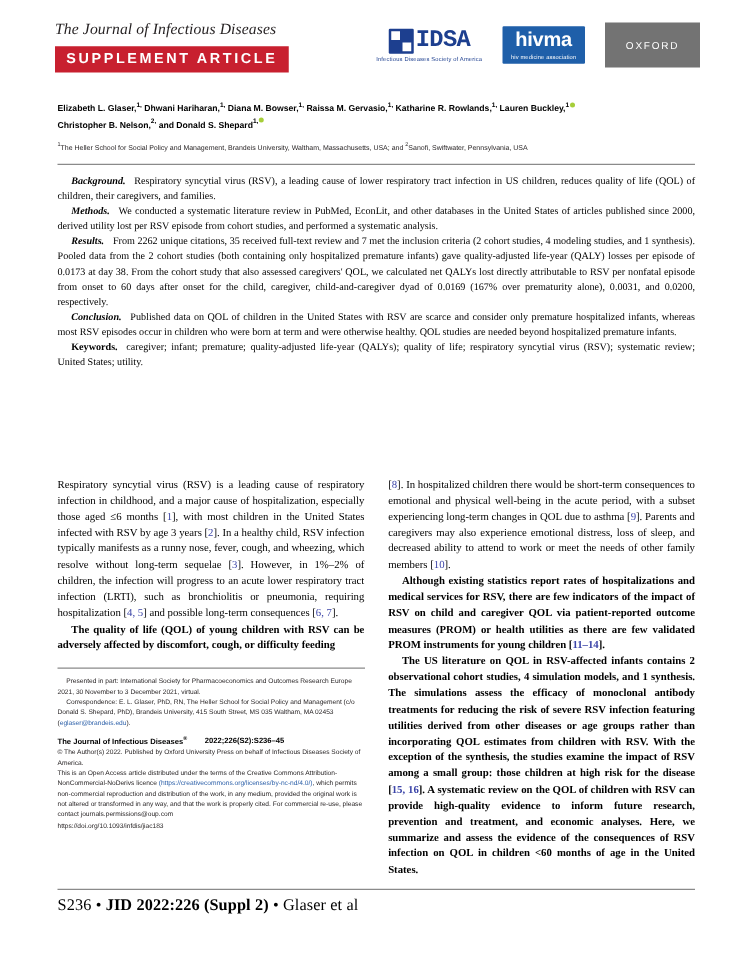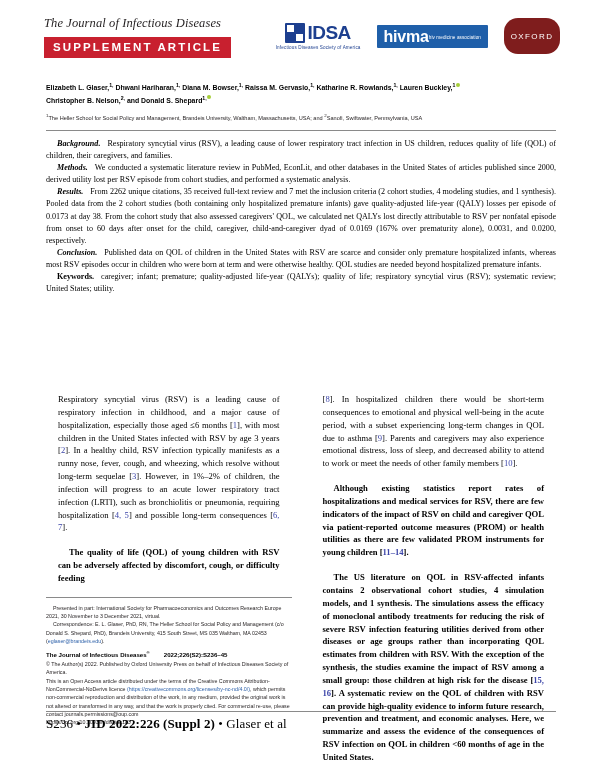--- a/index.html
+++ b/index.html
@@ -76,42 +76,42 @@
     width: 7px; height: 7px;
     background: #ffffff;
   }
   .idsa-mark::after {
     content: "";
     position: absolute; right: 2px; bottom: 2px;
     width: 7px; height: 7px;
     background: #ffffff;
   }
   .idsa-word {
-    font-family: Liberation Sans, sans-serif;
+    font-family: Liberation Mono, monospace;
     font-weight: 700;
     font-size: 19px;
     color: #1d3f8f;
     letter-spacing: -0.5px;
     line-height: 1;
   }
   .idsa-sub {
     font-family: "Liberation Sans", sans-serif;
     font-size: 4.6px;
     color: #1d3f8f;
     letter-spacing: .15px;
     margin-top: 2px;
     white-space: nowrap;
   }
 
   
   .hivma-logo {
     background: #1f5fa9;
     padding: 4px 7px 3px 7px;
     display: flex;
-    flex-direction: row;
+    flex-direction: column;
     align-items: center;
     border-radius: 1px;
   }
   .hivma-word {
     font-family: "Liberation Sans", sans-serif;
     font-size: 16px;
     font-weight: 700;
     color: #ffffff;
     line-height: 1;
     letter-spacing: -.2px;
@@ -120,23 +120,23 @@
     font-family: "Liberation Sans", sans-serif;
     font-size: 4.6px;
     color: #ffffff;
     margin-top: 2.5px;
     letter-spacing: .1px;
     white-space: nowrap;
   }
 
   
   .oxford-logo {
-    background: #7f1d1d;
-    width: 56px; height: 36px;
-    display: flex; align-items: center; justify-content: center; border-radius: 14px;
+    background: #737373;
+    width: 76px; height: 36px;
+    display: flex; align-items: center; justify-content: center;
   }
   .oxford-word {
     font-family: "Liberation Sans", sans-serif;
     font-size: 8px;
     letter-spacing: 1.4px;
     color: #ffffff;
   }
 
   
   .title-block { padding: 12px 44px 0 46px; }
@@ -209,21 +209,21 @@
     gap: 19px;
   }
   .col {
     flex: 1 1 0;
     font-family: "Liberation Serif", serif;
     font-size: 8.6px;
     line-height: 1.495;
     text-align: justify;
     color: #000;
   }
-  .col p { margin: 12px; }
+  .col p { margin: 0; }
   .col p.indent { text-indent: 11px; font-weight: bold; }
   .ref { color: #3b44a8; }
 
   
   .foot-rule {
     border: 0;
     border-top: .6px solid #8a8a8a;
     margin: 12px 0 6px 0;
     width: 100%;
   }

